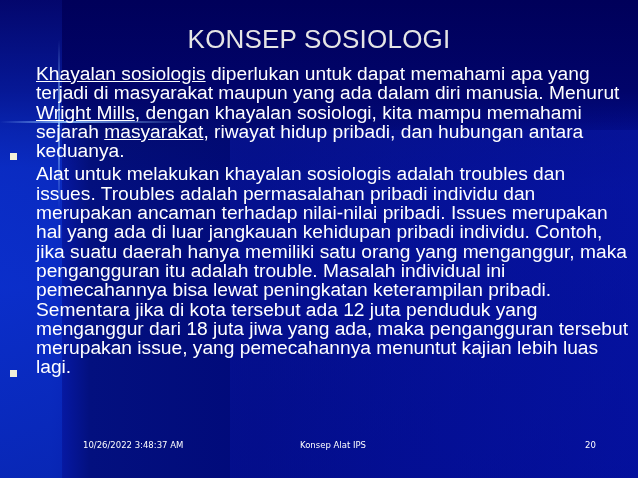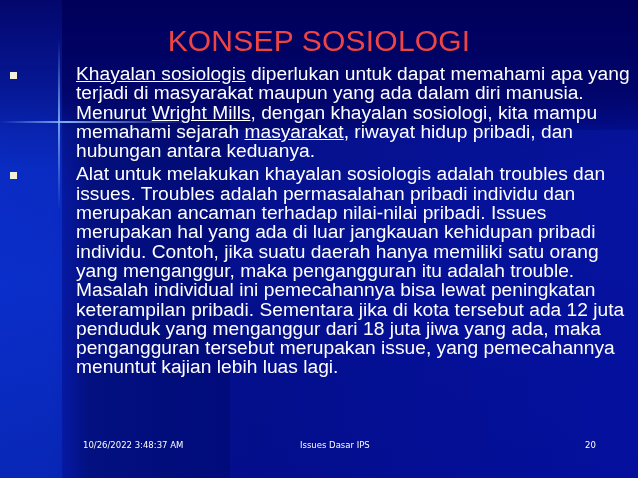--- a/index.html
+++ b/index.html
@@ -31,28 +31,28 @@
   .sparkle-h {
     position: absolute; left: 0; top: 121px; width: 190px; height: 2px;
     background: linear-gradient(90deg, rgba(110,170,255,0) 0%, rgba(140,190,255,0.9) 35%, rgba(110,170,255,0) 100%);
   }
   .sparkle-v {
     position: absolute; left: 58px; top: 40px; width: 2px; height: 170px;
     background: linear-gradient(180deg, rgba(110,170,255,0) 0%, rgba(140,190,255,0.8) 48%, rgba(110,170,255,0) 100%);
   }
   .title {
     position: absolute; left: 0; top: 24px; width: 638px; text-align: center;
-    color: #ef4444; font-size: 30px; letter-spacing: 0.2px;
+    color: #e5e5e5; font-size: 26px; letter-spacing: 0.2px;
   }
   .content {
     position: absolute; left: 10px; top: 64px; width: 620px;
     color: #ffffff; font-size: 19.2px; line-height: 19.3px;
   }
   .bullet {
-    display: flex; align-items: flex-start; margin-bottom: 4px; gap: 40px;
+    display: flex; align-items: flex-end; margin-bottom: 4px;
   }
   .bullet-mark {
     width: 7px; height: 7px; background: #f2f0d8; margin-top: 8px; margin-right: 19px; flex: 0 0 auto;
   }
   .bullet-text { flex: 1; white-space: normal; }
   .u { text-decoration: underline; }
   .i { }
   .footer {
     position: absolute; top: 440px; left: 0; width: 638px; height: 14px;
     color: #ffffff; font-size: 8.5px; font-family: "DejaVu Sans", sans-serif;
@@ -80,15 +80,15 @@
     <div class="bullet-text"><span class="u">Khayalan sosiologis</span><span> diperlukan untuk dapat memahami apa yang terjadi di masyarakat maupun yang ada dalam diri manusia. Menurut </span><span class="u">Wright Mills</span><span>, dengan khayalan sosiologi, kita mampu memahami sejarah </span><span class="u">masyarakat</span><span>, riwayat hidup pribadi, dan hubungan antara keduanya.</span></div>
   </div>
   <div class="bullet">
     <div class="bullet-mark"></div>
     <div class="bullet-text"><span>Alat untuk melakukan khayalan sosiologis adalah </span><span class="i">troubles</span><span> dan </span><span class="i">issues</span><span>. </span><span class="i">Troubles</span><span> adalah permasalahan pribadi individu dan merupakan ancaman terhadap nilai-nilai pribadi. Issues merupakan hal yang ada di luar jangkauan kehidupan pribadi individu. Contoh, jika suatu daerah hanya memiliki satu orang yang menganggur, maka pengangguran itu adalah </span><span class="i">trouble</span><span>. Masalah individual ini pemecahannya bisa lewat peningkatan keterampilan pribadi. Sementara jika di kota tersebut ada 12 juta penduduk yang menganggur dari 18 juta jiwa yang ada, maka pengangguran tersebut merupakan </span><span class="i">issue</span><span>, yang pemecahannya menuntut kajian lebih luas lagi.</span></div>
   </div>
 </div>
 
 <div class="footer">
   <span class="f-date">10/26/2022 3:48:37 AM</span>
-  <span class="f-title">Issues Dasar IPS</span>
+  <span class="f-title">Konsep Alat IPS</span>
   <span class="f-num">20</span>
 </div>
 
 </body></html>

